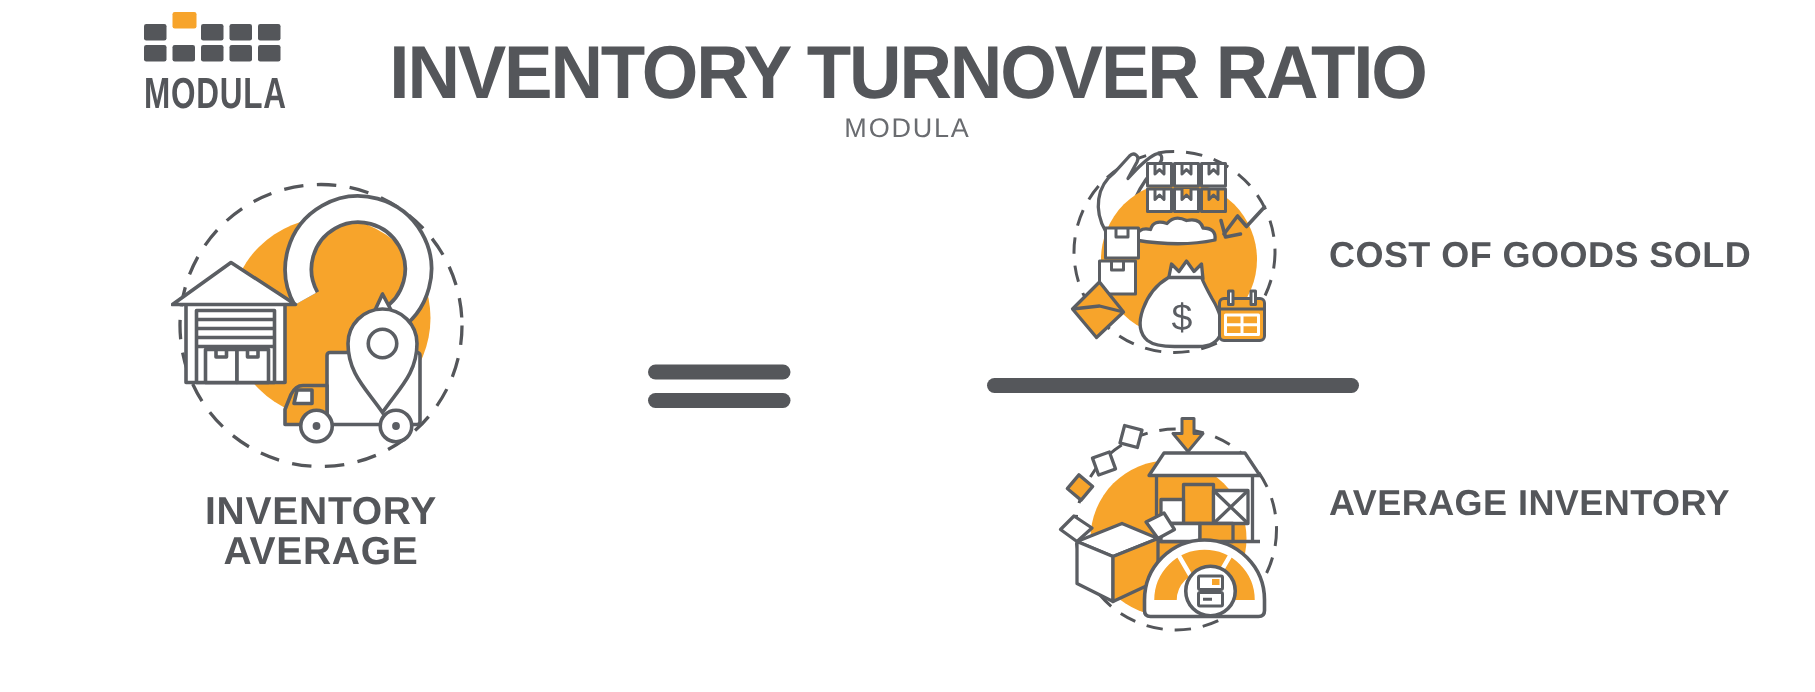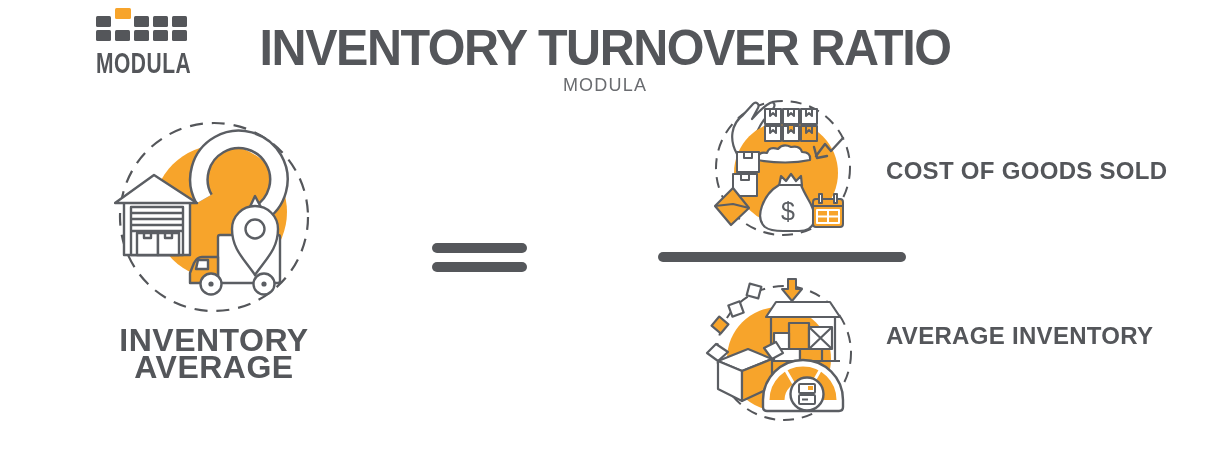--- a/index.html
+++ b/index.html
@@ -27,21 +27,21 @@
   }
   #subtitle{
     left:0;right:0;top:75px;text-align:center;
     font-size:18px;font-weight:400;letter-spacing:1.2px;color:#6A6C70;
   }
 
   
   #left-illustration{left:114px;top:117px;}
   #left-label{
     left:114px;top:327px;width:200px;text-align:center;
-    font-size:32px;line-height:27px;font-weight:700;letter-spacing:.5px;color:#54565A;
+    font-size:26px;line-height:27px;font-weight:700;letter-spacing:.5px;color:#54565A;
   }
   #equals{left:432px;top:243px;width:95px;}
   .eq-bar{width:95px;height:10px;border-radius:5px;background:#55575B;}
   .eq-bar + .eq-bar{margin-top:9px;}
 
   #numerator-illustration{left:703px;top:88px;}
   #denominator-illustration{left:704px;top:273px;}
   #fraction-bar{left:658px;top:252px;width:248px;height:10px;border-radius:5px;background:#55575B;}
 
   #numerator-label{

